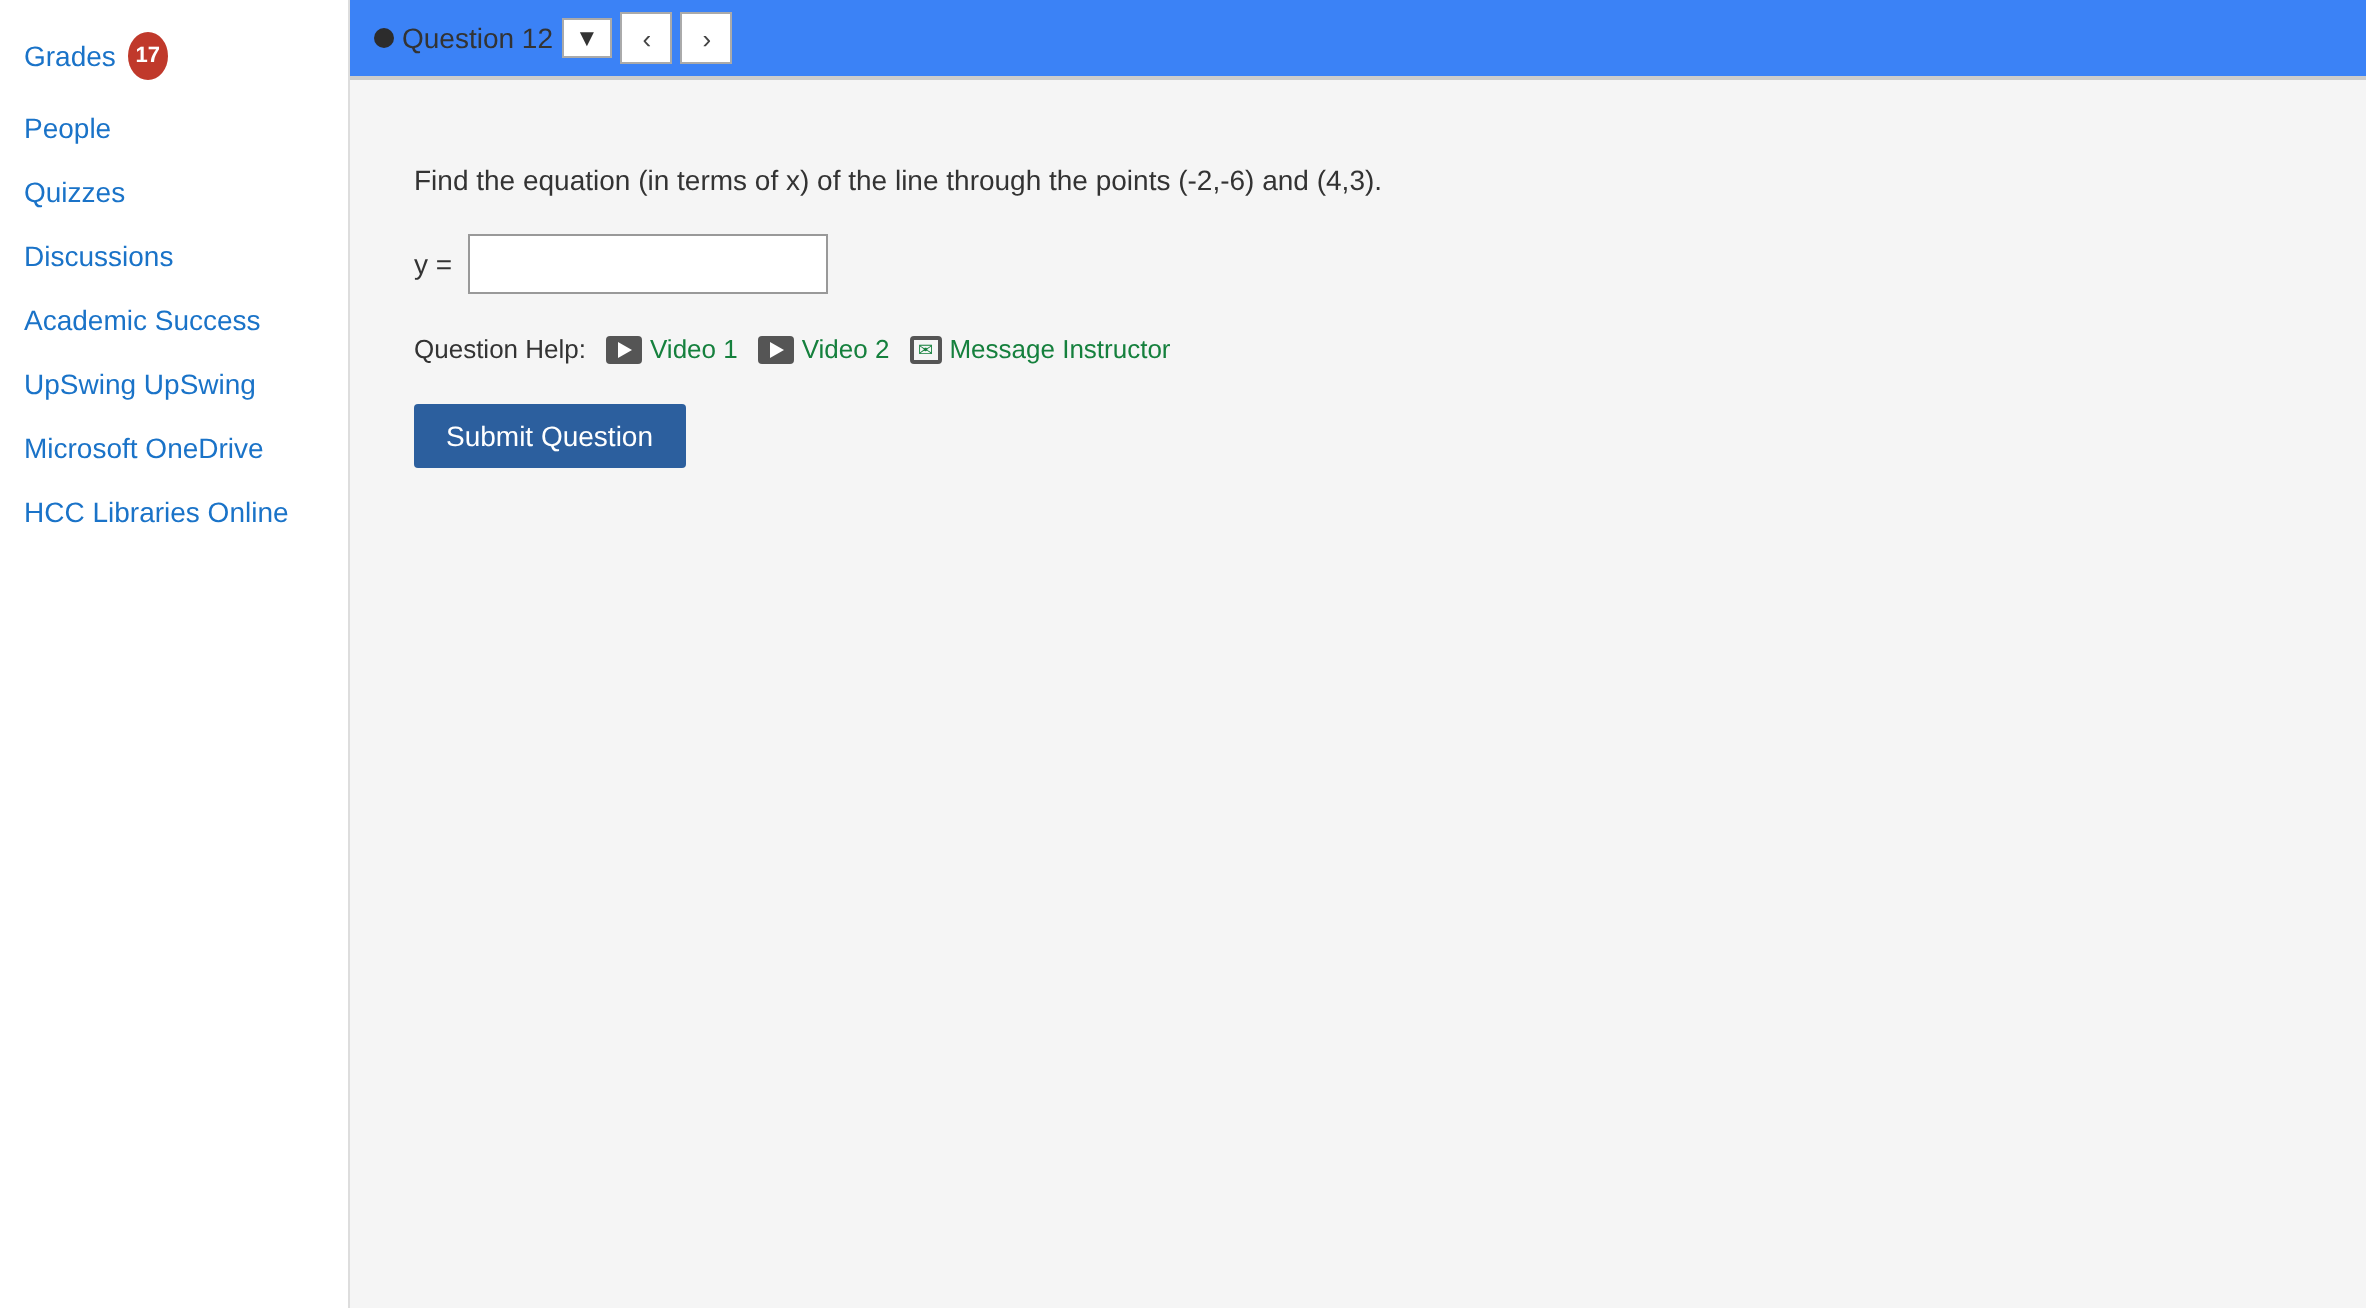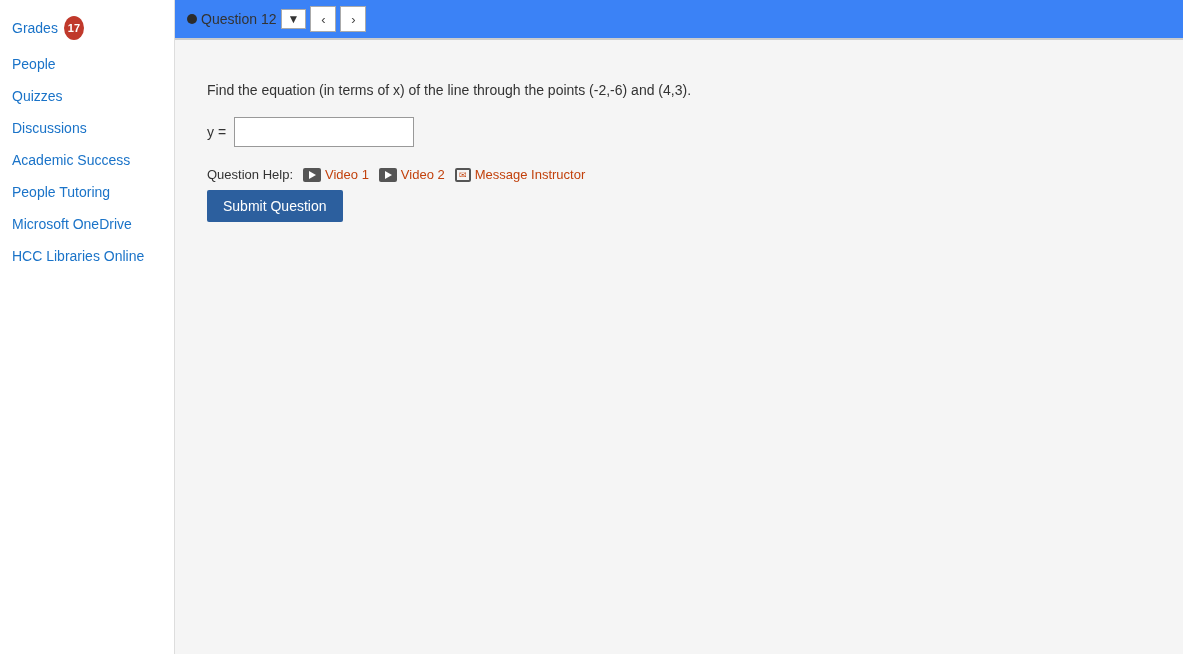--- a/index.html
+++ b/index.html
@@ -141,28 +141,28 @@
       background: #fff;
       outline: none;
     }
 
     .question-help {
       display: flex;
       align-items: center;
       gap: 10px;
       font-size: 13px;
       color: #333;
-      margin-bottom: 8px;
+      margin-bottom: 20px;
     }
 
     .help-link {
       display: flex;
       align-items: center;
       gap: 4px;
-      color: #c2410c;
+      color: #15803d;
       cursor: pointer;
       text-decoration: none;
       font-size: 13px;
     }
 
     .video-icon {
       width: 18px;
       height: 14px;
       background: #555;
       border-radius: 2px;
@@ -221,21 +221,21 @@
 
   <div class="sidebar-item">
     <span>Discussions</span>
   </div>
 
   <div class="sidebar-item">
     <span>Academic Success</span>
   </div>
 
   <div class="sidebar-item">
-    <span>People Tutoring</span>
+    <span>UpSwing UpSwing</span>
   </div>
 
   <div class="sidebar-item">
     <span>Microsoft OneDrive</span>
   </div>
 
   <div class="sidebar-item">
     <span>HCC Libraries Online</span>
   </div>
 

